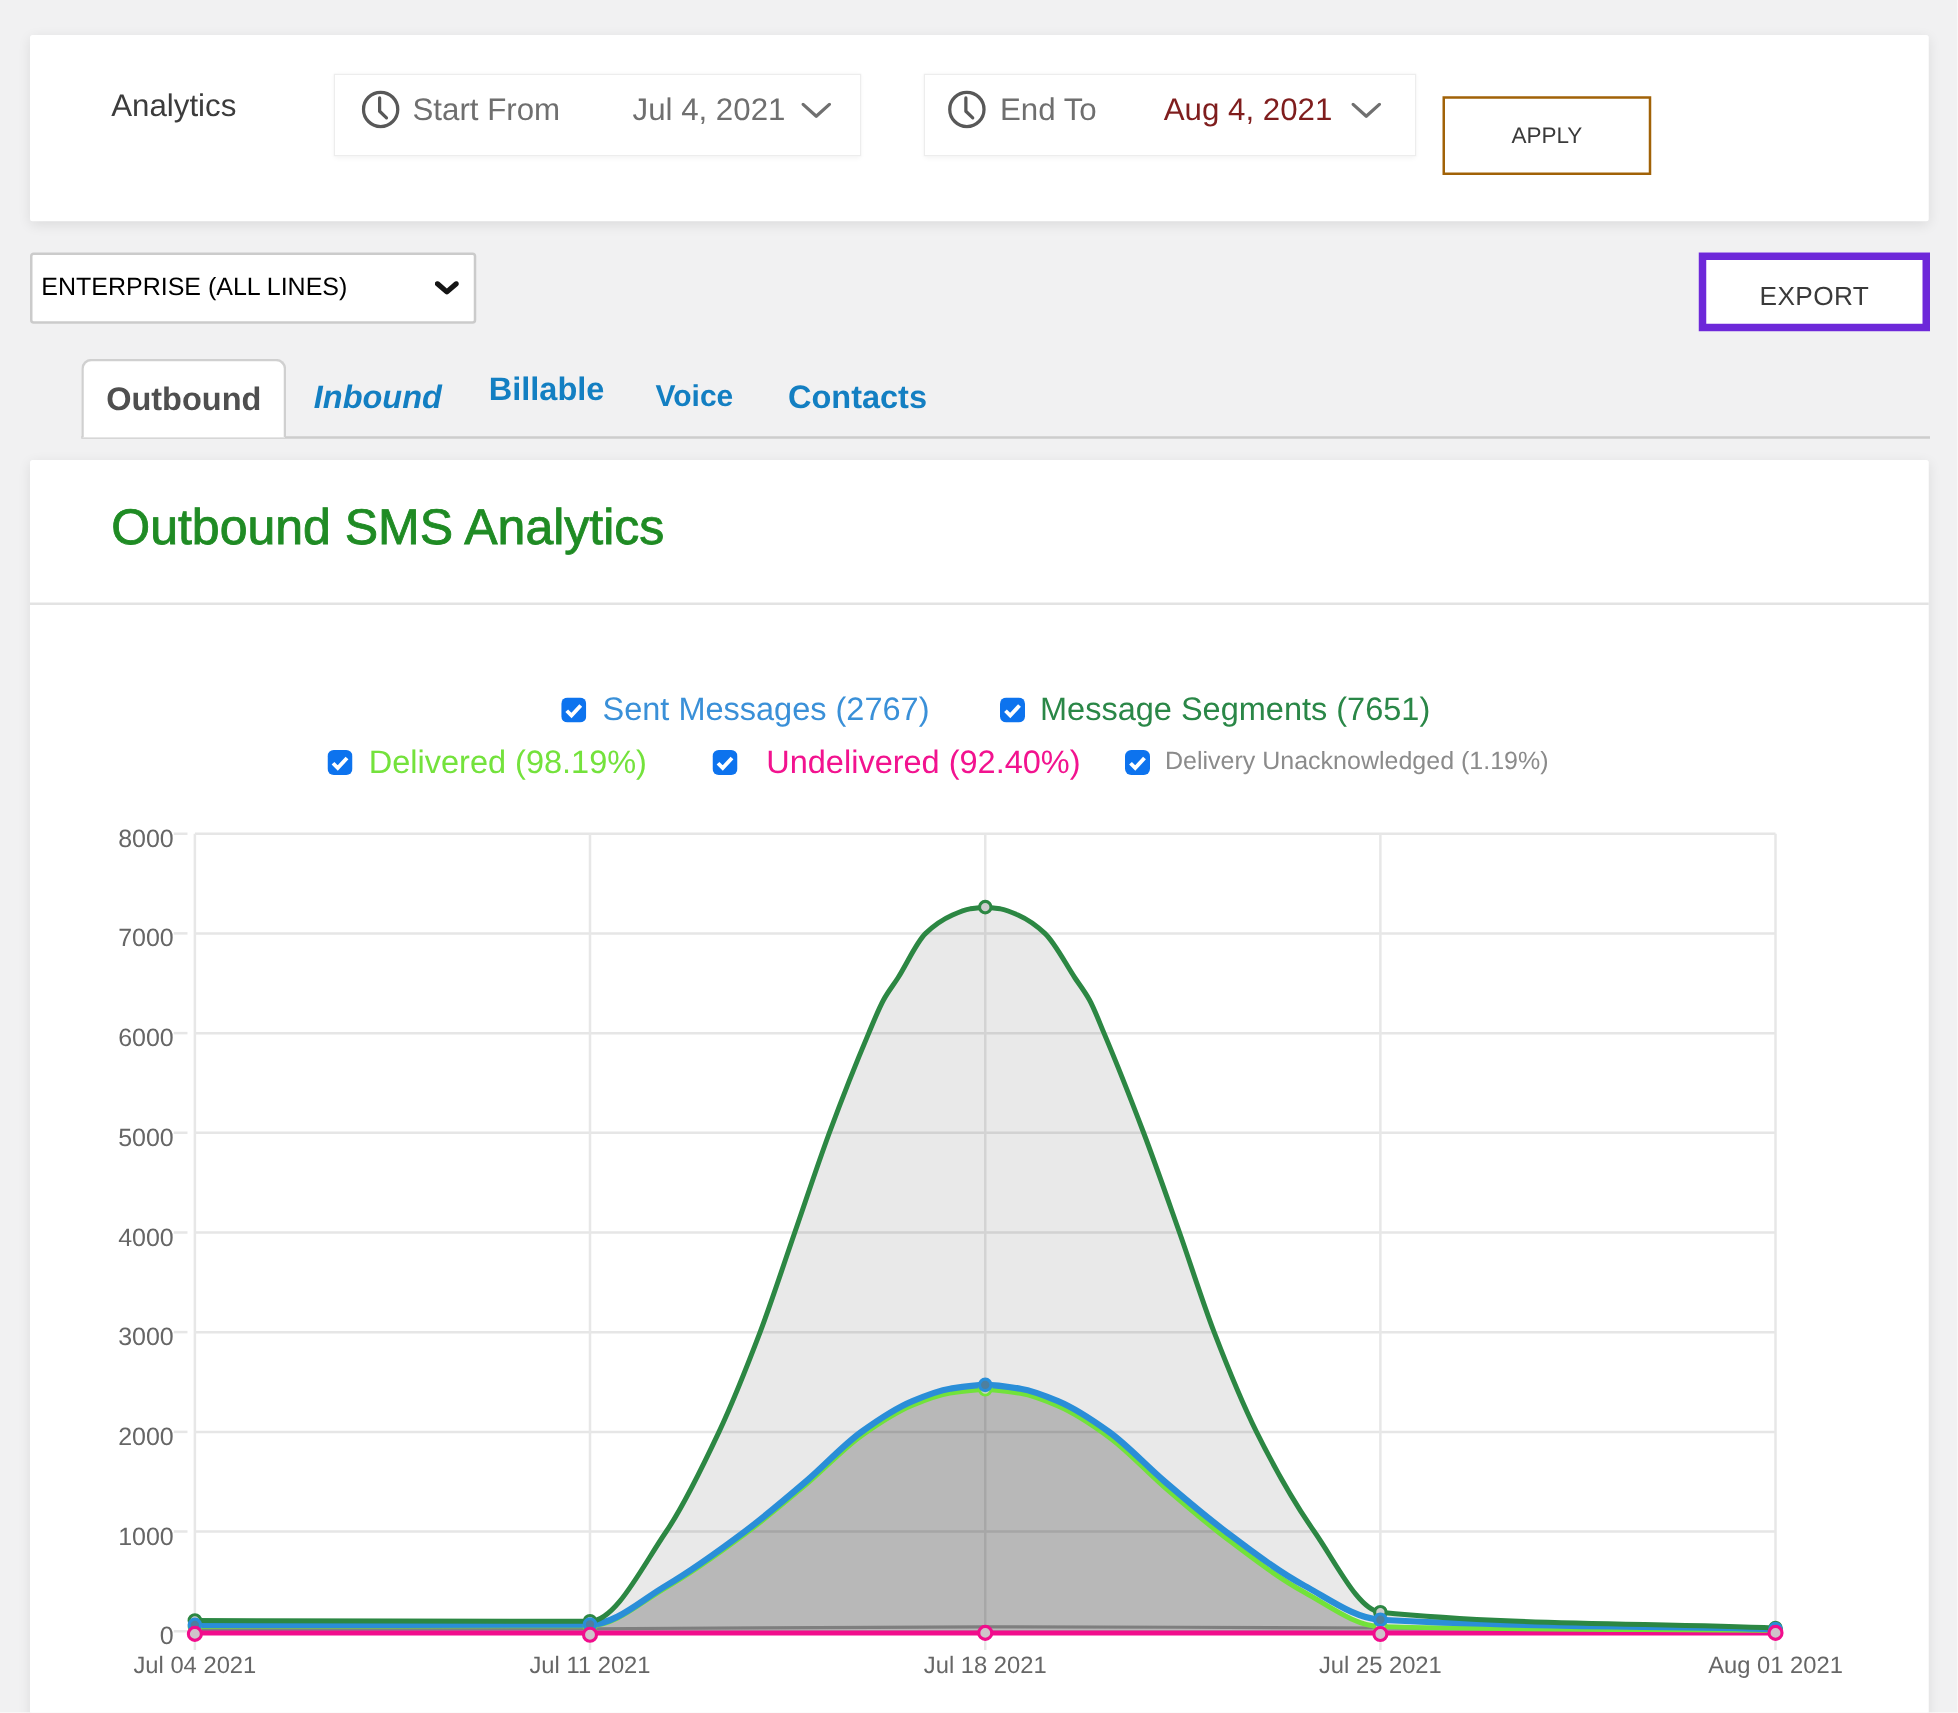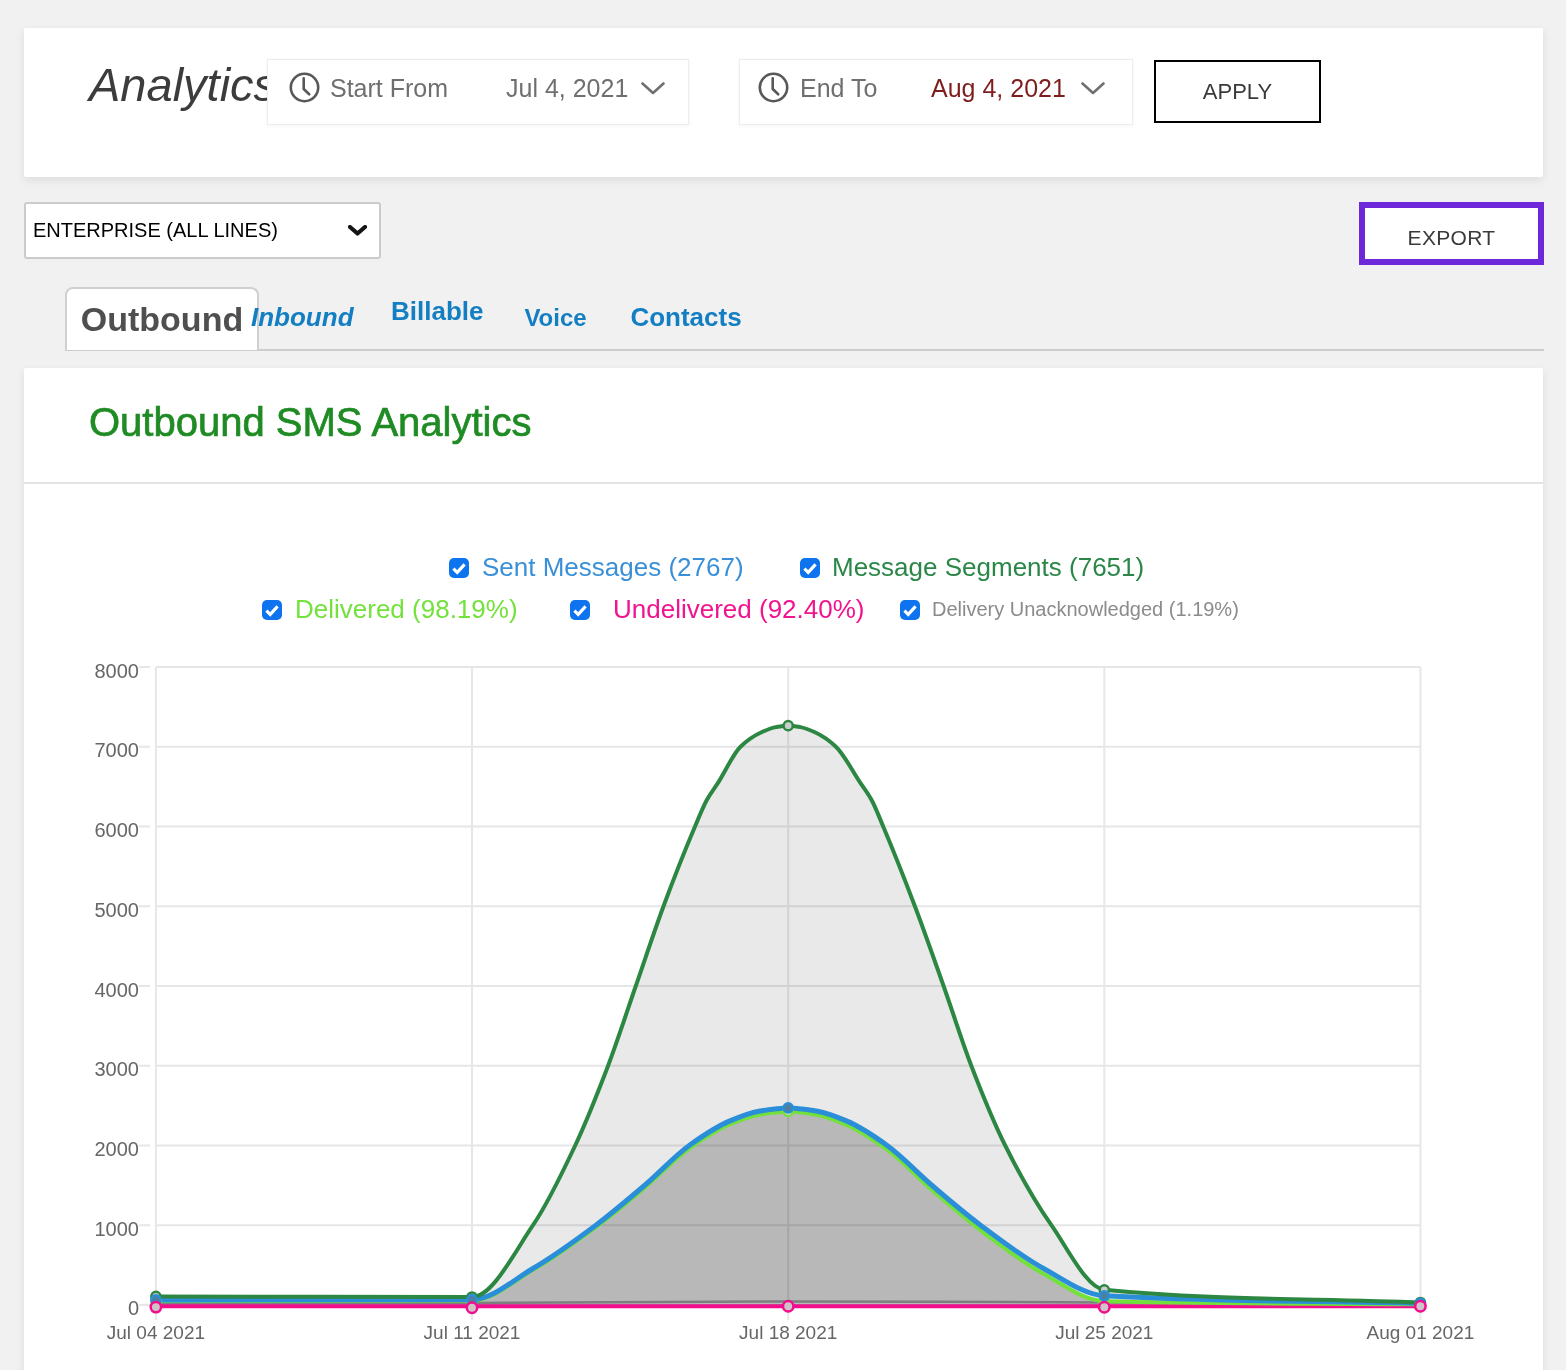--- a/index.html
+++ b/index.html
@@ -4,21 +4,21 @@
 <style>
   html,body{margin:0;padding:0;}
   body{width:1566px;height:1370px;background:#f1f1f2;font-family:"Liberation Sans",sans-serif;position:relative;overflow:hidden;}
   .card{position:absolute;background:#fff;box-shadow:0 3px 10px rgba(0,0,0,0.09);border-radius:2px;}
   .abs{position:absolute;}
 </style>
 </head>
 <body>
 
 <div class="card" style="left:24px;top:28px;width:1519px;height:149px;"></div>
-<div class="abs" style="left:89px;top:66px;font-size:47px;color:#3c3c3c;line-height:38px;font-style:italic;">Analytics</div>
+<div class="abs" style="left:89px;top:66px;font-size:25px;color:#3c3c3c;line-height:38px;">Analytics</div>
 
 <div class="abs" style="left:267px;top:59px;width:420px;height:64px;background:#fff;border:1px solid #ededed;box-shadow:0 1px 4px rgba(0,0,0,0.05);"></div>
 <svg class="abs" style="left:289px;top:72px;" width="31" height="31" viewBox="0 0 31 31">
   <circle cx="15.5" cy="15.5" r="13.7" fill="none" stroke="#585858" stroke-width="2.6"></circle>
   <path d="M14.7 6.3 L14.7 17 L20.2 22.3" fill="none" stroke="#585858" stroke-width="2.6" stroke-linecap="round" stroke-linejoin="round"></path>
 </svg>
 <div class="abs" style="left:330px;top:56px;height:64px;line-height:64px;font-size:25px;color:#6f6f6f;">Start From</div>
 <div class="abs" style="left:506px;top:56px;height:64px;line-height:64px;font-size:25px;color:#6f6f6f;">Jul 4, 2021</div>
 <svg class="abs" style="left:641px;top:82px;" width="24" height="13" viewBox="0 0 24 13">
   <path d="M1.5 1.5 L12 11 L22.5 1.5" fill="none" stroke="#707070" stroke-width="2.6" stroke-linecap="round" stroke-linejoin="round"></path>
@@ -28,32 +28,32 @@
 <svg class="abs" style="left:758px;top:72px;" width="31" height="31" viewBox="0 0 31 31">
   <circle cx="15.5" cy="15.5" r="13.7" fill="none" stroke="#585858" stroke-width="2.6"></circle>
   <path d="M14.7 6.3 L14.7 17 L20.2 22.3" fill="none" stroke="#585858" stroke-width="2.6" stroke-linecap="round" stroke-linejoin="round"></path>
 </svg>
 <div class="abs" style="left:800px;top:56px;height:64px;line-height:64px;font-size:25px;color:#6f6f6f;">End To</div>
 <div class="abs" style="left:931px;top:56px;height:64px;line-height:64px;font-size:25px;color:#7f1d1d;">Aug 4, 2021</div>
 <svg class="abs" style="left:1081px;top:82px;" width="24" height="13" viewBox="0 0 24 13">
   <path d="M1.5 1.5 L12 11 L22.5 1.5" fill="none" stroke="#707070" stroke-width="2.6" stroke-linecap="round" stroke-linejoin="round"></path>
 </svg>
 
-<div class="abs" style="left:1154px;top:60px;width:167px;height:63px;background:#fff;border:2px solid #000000;box-sizing:border-box;text-align:center;line-height:59px;font-size:22px;color:#3a3a3a;">APPLY</div>
+<div class="abs" style="left:1154px;top:77px;width:167px;height:63px;background:#fff;border:2px solid #a16207;box-sizing:border-box;text-align:center;line-height:59px;font-size:18px;color:#3a3a3a;">APPLY</div>
 
 <div class="abs" style="left:24px;top:202px;width:357px;height:57px;background:#fff;border:2px solid #cbcbcb;box-sizing:border-box;border-radius:3px;">
   <span style="position:absolute;left:7px;top:0;line-height:53px;font-size:20px;color:#000;">ENTERPRISE (ALL LINES)</span>
   <svg style="position:absolute;right:12px;top:21px;" width="19" height="11" viewBox="0 0 19 11">
     <path d="M2 2 L9.5 8.5 L17 2" fill="none" stroke="#151515" stroke-width="4.2" stroke-linecap="round" stroke-linejoin="round"></path>
   </svg>
 </div>
 <div class="abs" style="left:1359px;top:202px;width:185px;height:63px;background:#fff;border:6px solid #6d28d9;box-sizing:border-box;text-align:center;line-height:59px;font-size:21px;letter-spacing:0.3px;color:#3a3a3a;">EXPORT</div>
 
 <div class="abs" style="left:65px;top:349px;width:1479px;height:2px;background:#cdcdcd;"></div>
-<div class="abs" style="left:65px;top:287px;width:194px;height:63px;background:#fff;border:2px solid #d0d0d0;border-bottom:none;border-radius:8px 8px 0 0;box-sizing:border-box;text-align:center;line-height:61px;font-size:34px;font-weight:bold;color:#4f4f4f;">Outbound</div>
+<div class="abs" style="left:65px;top:287px;width:164px;height:63px;background:#fff;border:2px solid #d0d0d0;border-bottom:none;border-radius:8px 8px 0 0;box-sizing:border-box;text-align:center;line-height:61px;font-size:26px;font-weight:bold;color:#4f4f4f;">Outbound</div>
 <div class="abs" style="left:251px;top:287px;width:100px;height:63px;text-align:center;line-height:61px;font-size:26px;font-weight:bold;color:#137fc2;font-style:italic;">Inbound</div>
 <div class="abs" style="left:391px;top:281px;width:89px;height:63px;text-align:left;line-height:61px;font-size:26px;font-weight:bold;color:#137fc2;">Billable</div>
 <div class="abs" style="left:519px;top:287px;width:73px;height:63px;text-align:center;line-height:61px;font-size:24px;font-weight:bold;color:#137fc2;">Voice</div>
 <div class="abs" style="left:629px;top:287px;width:114px;height:63px;text-align:center;line-height:61px;font-size:26px;font-weight:bold;color:#137fc2;">Contacts</div>
 
 <div class="card" style="left:24px;top:368px;width:1519px;height:1012px;"></div>
 <div class="abs" style="left:89px;top:400px;font-size:40px;font-weight:500;color:#1f8b24;line-height:44px;-webkit-text-stroke:0.7px #1f8b24;">Outbound SMS Analytics</div>
 <div class="abs" style="left:24px;top:482px;width:1519px;height:2px;background:#e3e3e3;"></div>
 
 <svg class="abs" style="left:449px;top:558px;" width="20" height="20">

